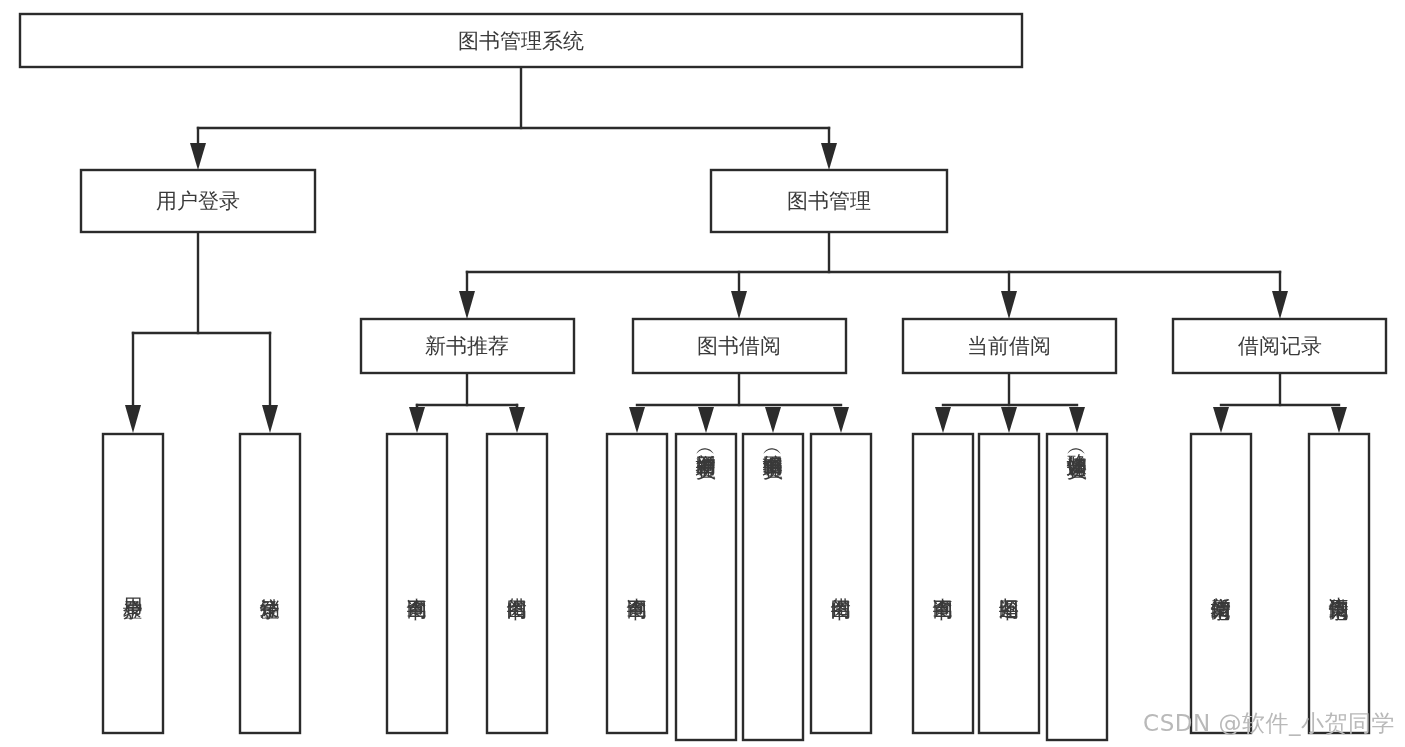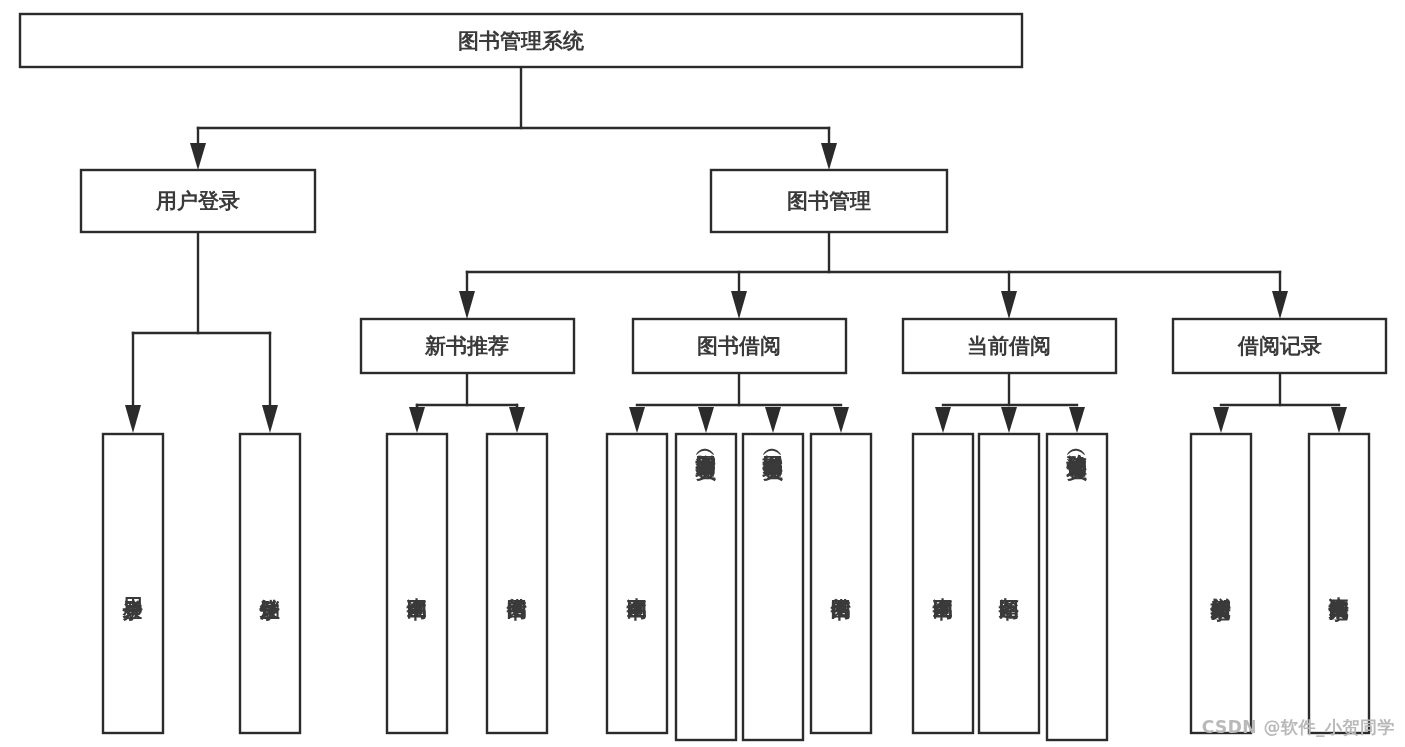--- a/index.html
+++ b/index.html
@@ -11,21 +11,20 @@
     width: 1405px;
     height: 747px;
     font-family: "DejaVu Sans", "Liberation Sans", sans-serif;
     overflow: hidden;
   }
   #diagram-root {
     position: relative;
     width: 1405px;
     height: 747px;
     background: #ffffff;
-    font-weight: bold;
   }
   svg#tree {
     position: absolute;
     left: 0;
     top: 0;
     width: 1405px;
     height: 747px;
     display: block;
   }
   .node-rect {
@@ -65,21 +64,21 @@
     line-height: 1.12;
     color: #3a3a3a;
     letter-spacing: 1px;
     white-space: nowrap;
   }
   .watermark {
     position: absolute;
     right: 10px;
     bottom: 8px;
     font-family: "DejaVu Sans", "Liberation Sans", sans-serif;
-    font-size: 17px;
+    font-size: 23px;
     color: #b9b9b9;
     letter-spacing: 0.5px;
     white-space: nowrap;
   }
 </style>
 </head>
 <body>
 
 <div id="diagram-root">
 

